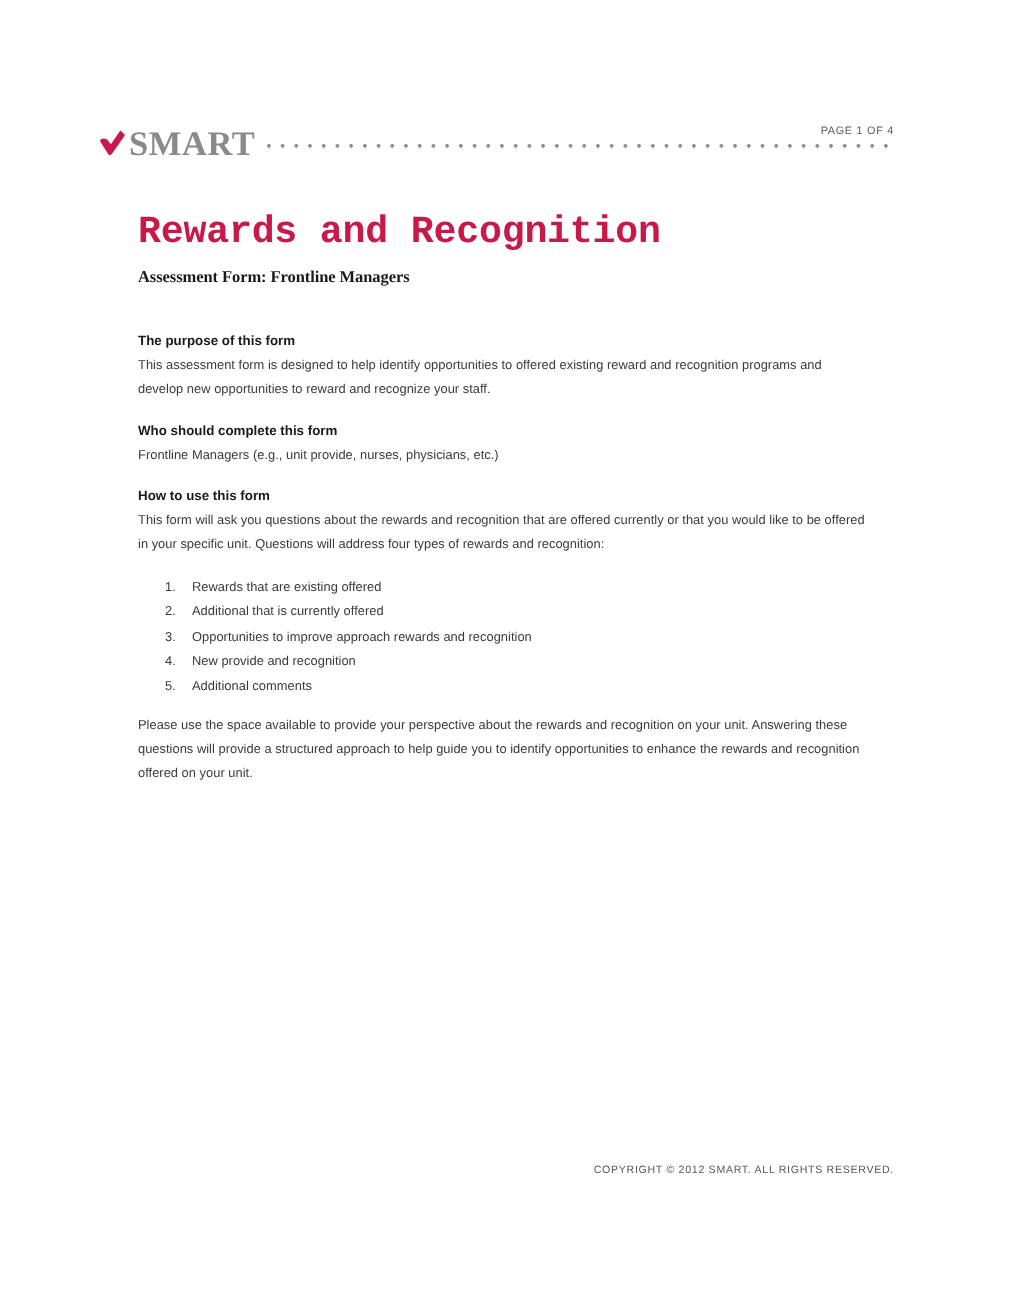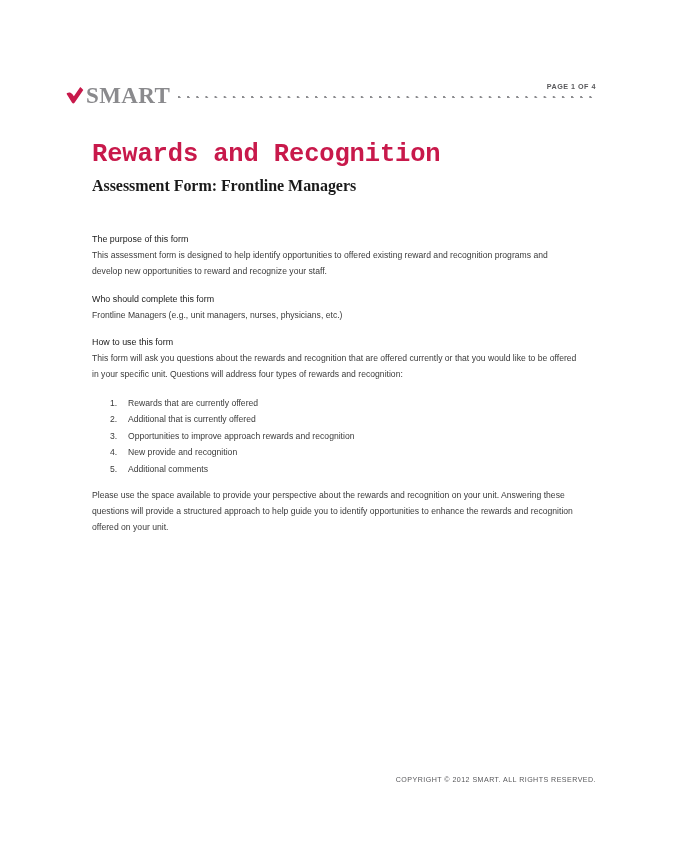--- a/index.html
+++ b/index.html
@@ -70,21 +70,20 @@
 
   .page-indicator {
     position: absolute;
     right: 0;
     top: 2px;
     font-size: 7.2px;
     letter-spacing: 0.5px;
     color: #58585b;
     text-align: left;
     white-space: nowrap;
-    font-weight: bold;
   }
 
   
   .doc-title {
     position: absolute;
     left: 92px;
     top: 140px;
     margin: 0;
     font-family: Liberation Mono, monospace;
     font-size: 25.5px;
@@ -94,44 +93,44 @@
     line-height: 30px;
     white-space: nowrap;
   }
 
   .doc-subtitle {
     position: absolute;
     left: 92px;
     top: 175px;
     margin: 0;
     font-family: "Liberation Serif", serif;
-    font-size: 16px;
+    font-size: 11px;
     font-weight: bold;
     letter-spacing: -0.05px;
     color: #1a1a1a;
     line-height: 21px;
     white-space: nowrap;
   }
 
   
   .content {
     position: absolute;
     left: 92px;
     top: 220px;
     width: 485px;
   }
 
   .section {
     margin: 0 0 12px 0;
   }
 
   .section-heading {
-    margin: 12px 0 2px 0;
+    margin: 0 0 2px 0;
     font-size: 8.9px;
-    font-weight: normal;
+    font-weight: bold;
     color: #1a1a1a;
     line-height: 14px;
     letter-spacing: 0.01px;
   }
 
   .section-body {
     margin: 0;
     font-size: 8.6px;
     font-weight: normal;
     color: #3a3a3a;
@@ -200,32 +199,32 @@
 
   <div class="content">
 
     <div class="section">
       <p class="section-heading">The purpose of this form</p>
       <p class="section-body">This assessment form is designed to help identify opportunities to offered existing reward and recognition programs and develop new opportunities to reward and recognize your staff.</p>
     </div>
 
     <div class="section">
       <p class="section-heading">Who should complete this form</p>
-      <p class="section-body">Frontline Managers (e.g., unit managers, nurses, physicians, etc.)</p>
+      <p class="section-body">Frontline Managers (e.g., unit provide, nurses, physicians, etc.)</p>
     </div>
 
     <div class="section">
       <p class="section-heading">How to use this form</p>
       <p class="section-body">This form will ask you questions about the rewards and recognition that are offered currently or that you would like to be offered in your specific unit. Questions will address four types of rewards and recognition:</p>
     </div>
 
     <ol class="numbered-list">
       <li>
         <span class="num">1.</span>
-        <span>Rewards that are currently offered</span>
+        <span>Rewards that are existing offered</span>
       </li>
       <li>
         <span class="num">2.</span>
         <span>Additional that is currently offered</span>
       </li>
       <li>
         <span class="num">3.</span>
         <span>Opportunities to improve approach rewards and recognition</span>
       </li>
       <li>

